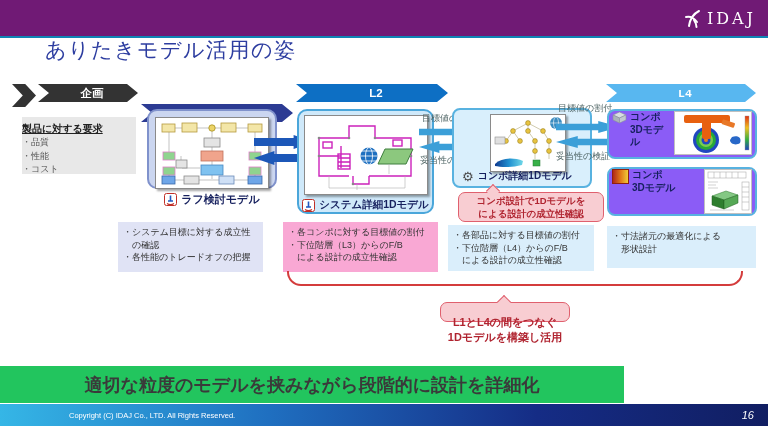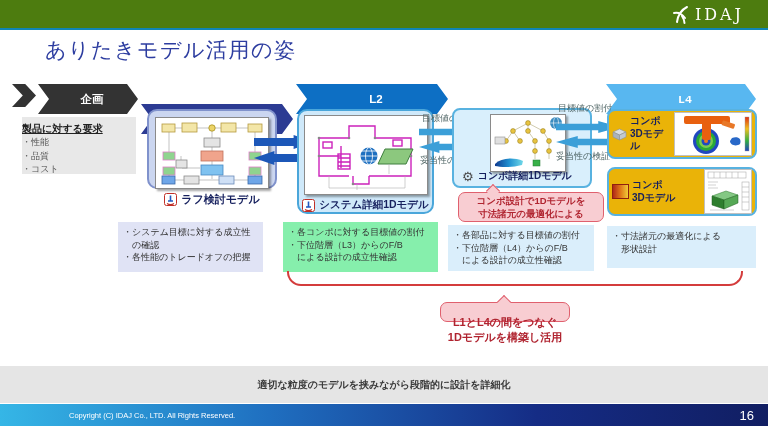--- a/index.html
+++ b/index.html
@@ -1,49 +1,49 @@
 <!DOCTYPE html>
 <html><head>
 <meta charset="utf-8">
 <style>
   html,body{margin:0;padding:0;background:#fff;}
   .slide{position:relative;width:768px;height:432px;background:#fff;overflow:hidden;
          font-family:"Liberation Sans","DejaVu Sans",sans-serif;}
   .pre{white-space:pre-line;}
 
   
-  .hdr{position:absolute;left:0;top:0;width:768px;height:30px;background:#4d7c0f;
+  .hdr{position:absolute;left:0;top:0;width:768px;height:38px;background:#701a75;
        border-bottom:2px solid #0f85b5;display:flex;justify-content:flex-end;align-items:center;
-       padding-right:24px;box-sizing:border-box;gap:5px;}
+       padding-right:12px;box-sizing:border-box;gap:5px;}
   .logo-txt{color:#fff;font-family:"DejaVu Serif","Liberation Serif",serif;font-size:16px;
             letter-spacing:3px;}
 
   
   .title{position:absolute;left:45px;top:36px;font-size:21px;color:#2d3da0;letter-spacing:1.5px;}
 
   
-  .chev{position:absolute;top:84px;height:30px;display:flex;align-items:center;justify-content:center;
+  .chev{position:absolute;top:84px;height:18px;display:flex;align-items:center;justify-content:center;
         color:#fff;font-weight:bold;font-size:11.5px;
         clip-path:polygon(0 0,calc(100% - 11px) 0,100% 50%,calc(100% - 11px) 100%,0 100%,11px 50%);}
   .chev span{padding-left:8px;}
   .chev-start{position:absolute;top:84px;left:12px;width:24px;height:23px;background:#333;
         clip-path:polygon(0 0,55% 0,100% 50%,55% 100%,0 100%,45% 50%);}
 
   
   .req{position:absolute;left:22px;top:117px;width:114px;height:57px;background:#e8e8e8;
        padding:5px 0;box-sizing:border-box;}
   .req-title{font-size:10px;font-weight:bold;color:#222;text-decoration:underline;}
   .req-item{font-size:9px;color:#555;line-height:1.5;}
 
   
   .mbox{position:absolute;box-sizing:border-box;border-radius:10px;}
   .l1box{left:147px;top:109px;width:130px;height:80px;background:#cbd6f0;border:2px solid #8092cc;}
   .l2box{left:297px;top:109px;width:137px;height:105px;background:#cfe9fa;border:2px solid #4aa6da;}
   .l3box{left:452px;top:108px;width:140px;height:80px;background:#d9effc;border:2px solid #58b2e0;border-radius:8px;}
-  .l4box{background:#eab308;border:2px solid #58b2e0;border-radius:8px;display:flex;align-items:center;
+  .l4box{background:#8b5cf6;border:2px solid #58b2e0;border-radius:8px;display:flex;
          padding:0 3px;box-sizing:border-box;gap:3px;}
   .l4top{left:607px;top:109px;width:150px;height:50px;position:absolute;}
   .l4bot{left:607px;top:167px;width:150px;height:49px;position:absolute;}
   .inner-shot{background:#fff;border:1px solid #8a8a8a;box-shadow:1.5px 1.5px 2px rgba(0,0,0,.35);}
   .l1shot{margin:6px auto 0;width:112px;height:70px;display:block;}
   .l2shot{margin:4px auto 0;width:122px;height:78px;display:block;}
   .l3shot{position:absolute;left:36px;top:4px;width:74px;height:56px;}
   .mlabel{display:flex;align-items:center;justify-content:center;gap:4px;margin-top:3px;
           font-weight:bold;color:#16205e;}
   .l1label{font-size:11px;}
@@ -72,39 +72,39 @@
                 transform:rotate(45deg);top:-6px;}
   .co-l3{left:458px;top:192px;width:146px;height:30px;font-size:9.5px;line-height:1.35;padding-top:2px;}
   .co-l3 .tri{left:30px;}
   .co-bottom{left:440px;top:302px;width:130px;height:20px;font-size:11px;line-height:1.4;padding-top:12px;}
   .co-bottom .tri{left:58px;}
 
   
   .bb{position:absolute;box-sizing:border-box;padding:4px 5px;font-size:9px;color:#333;
       line-height:1.4;}
   .bb1{left:118px;top:222px;width:145px;height:50px;background:#e0e3f5;}
-  .bb2{left:283px;top:222px;width:155px;height:50px;background:#86efac;}
+  .bb2{left:283px;top:222px;width:155px;height:50px;background:#f9a8d4;}
   .bb3{left:448px;top:225px;width:146px;height:46px;background:#daeefb;}
   .bb4{left:607px;top:226px;width:149px;height:42px;background:#daeefb;}
 
   
   .bracket{position:absolute;left:287px;top:271px;width:456px;height:15px;
            border-left:2px solid #d43c3c;border-right:2px solid #d43c3c;border-bottom:2px solid #d43c3c;
            border-radius:0 0 14px 14px;box-sizing:border-box;}
 
   
-  .banner{position:absolute;left:0;top:366px;width:768px;height:37px;background:#e5e5e5;
+  .banner{position:absolute;left:0;top:366px;width:624px;height:37px;background:#22c55e;
           display:flex;align-items:center;justify-content:center;
-          font-size:10px;font-weight:bold;color:#3a3a3a;}
+          font-size:18px;font-weight:bold;color:#3a3a3a;}
   .footer{position:absolute;left:0;top:404px;width:768px;height:22px;
           background:linear-gradient(90deg,#35b6e6 0%,#1f6fc0 35%,#152c85 70%,#111e62 100%);
           display:flex;align-items:center;justify-content:space-between;
           padding:0 14px 0 69px;box-sizing:border-box;color:#fff;}
   .copy{font-size:7.5px;}
-  .pageno{font-size:13px;}
+  .pageno{font-size:11px;font-style:italic;}
 </style>
 </head>
 <body>
 
 <div class="slide">
 
   <div class="hdr">
     <svg width="18" height="20" viewBox="0 0 18 20">
       <g stroke="#fff" stroke-width="2" fill="none" stroke-linecap="round">
         <path d="M5 18 C6 11 9 6 15 3"></path>
@@ -126,22 +126,22 @@
     </div>
   <div class="chev" style="left: 296px; width: 152px; background: rgb(13, 111, 196); align-items: center;">
       <span>L2</span>
     </div>
   <div class="chev" style="left: 606px; width: 150px; background: rgb(88, 183, 240); font-family: Liberation Mono, monospace;">
       <span>L4</span>
     </div>
 
   <div class="req">
     <div class="req-title">製品に対する要求</div>
+    <div class="req-item">・品質</div>
     <div class="req-item">・性能</div>
-    <div class="req-item">・品質</div>
     <div class="req-item">・コスト</div>
   </div>
 
   <div class="mbox l1box">
     <svg class="inner-shot l1shot" viewBox="0 0 112 70">
       <g stroke="#aaa" stroke-width="0.7" fill="none">
         <path d="M13 10 H99 M56 13 V20 M56 29 V33 M13 10 V34 M99 10 V34 M25 38 V42 M26 50 H44 M56 43 V47 M56 57 V61 M13 53 V62 M99 53 V62 M13 62 H99"></path>
       </g>
       <g stroke-width="0.8">
         <rect x="6" y="6" width="13" height="8" fill="#f3e6a8" stroke="#b49a3e"></rect>
@@ -252,21 +252,21 @@
       <path d="M4 49 C10 43 22 42 32 46 L31 50 C20 53 9 52 4 51 Z" fill="url(#cfd)"></path>
       <rect x="42" y="45" width="7" height="6" fill="#38b048" stroke="#207830" stroke-width="0.5"></rect>
     </svg>
     <div class="l3label">
       <span class="gear">⚙</span>
       <span>コンポ詳細1Dモデル</span>
     </div>
   </div>
 
   <div class="callout co-l3 pre">コンポ設計で1Dモデルを
-寸法諸元の最適化による</div>
+による設計の成立性確認</div>
   <div class="callout co-l3" style="background:none;border:none;">
       <span class="tri"></span>
     </div>
 
   <div class="flabel" style="left:558px;top:102px;">目標値の割付</div>
   <div class="arr arr-r lite" style="left:556px;top:121px;width:64px;height:12px;"></div>
   <div class="arr arr-l lite" style="left:556px;top:136px;width:64px;height:12px;"></div>
   <div class="flabel" style="left:556px;top:150px;">妥当性の検証</div>
 
   <div class="l4box l4top">

